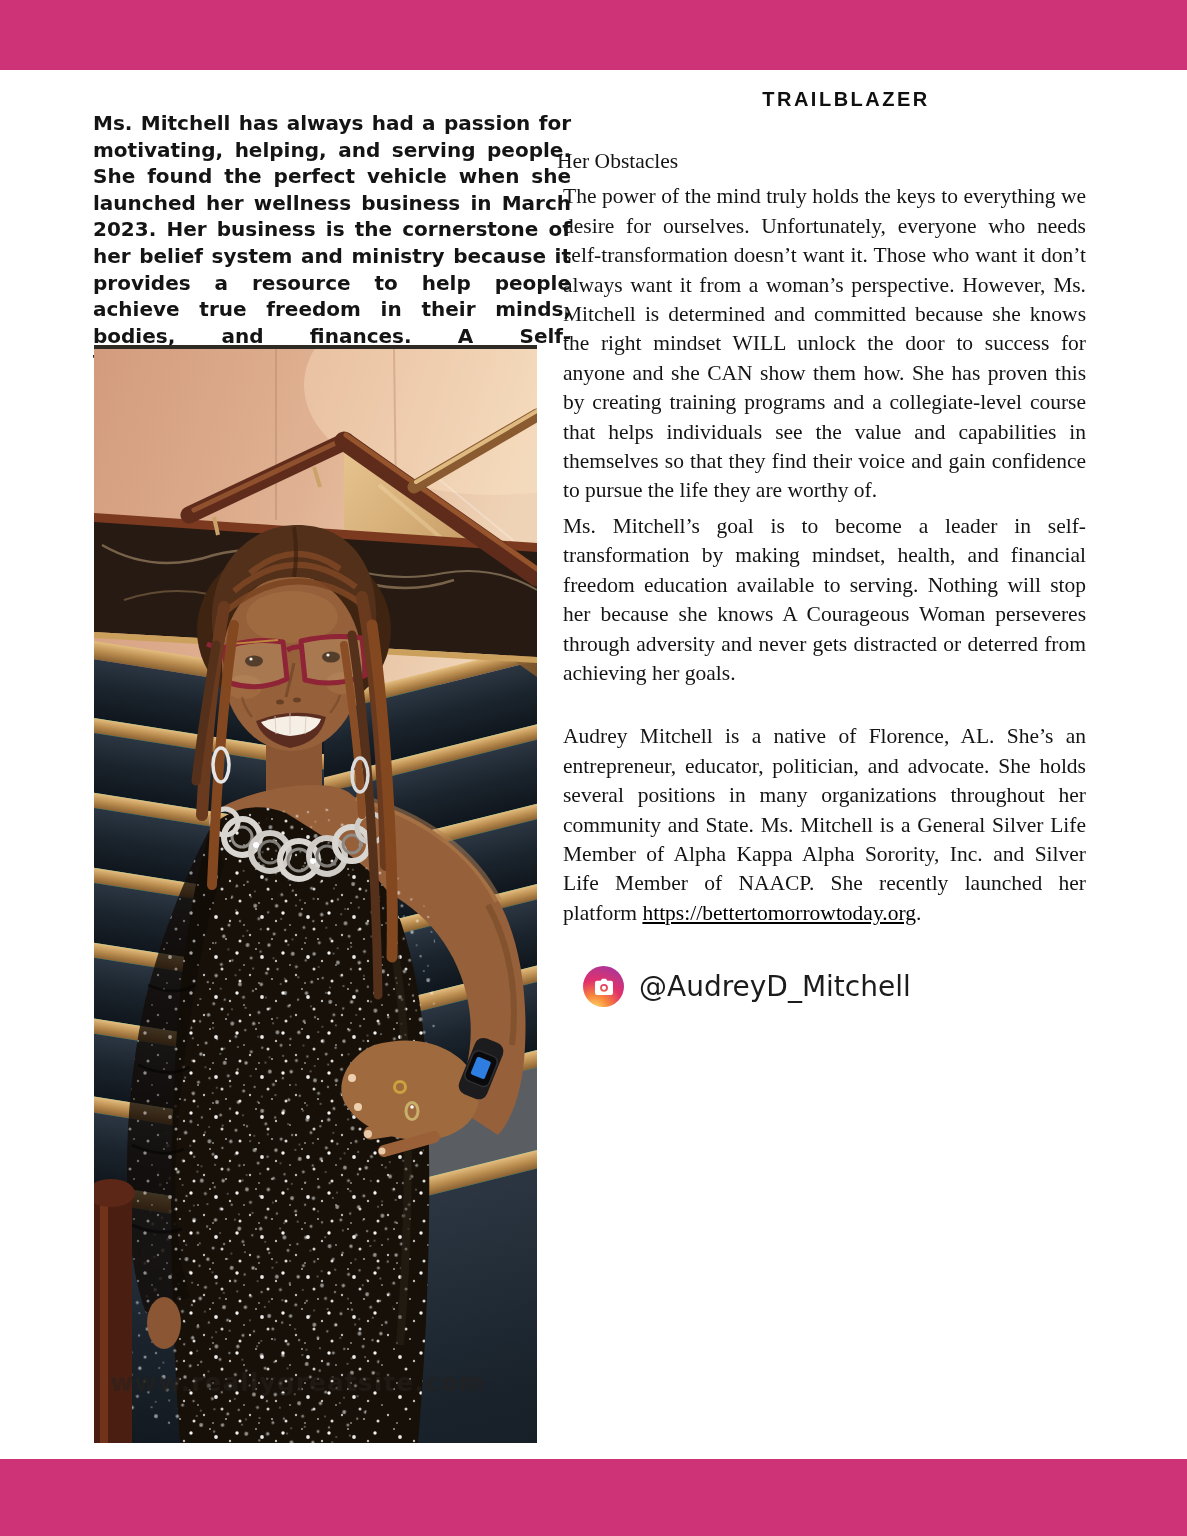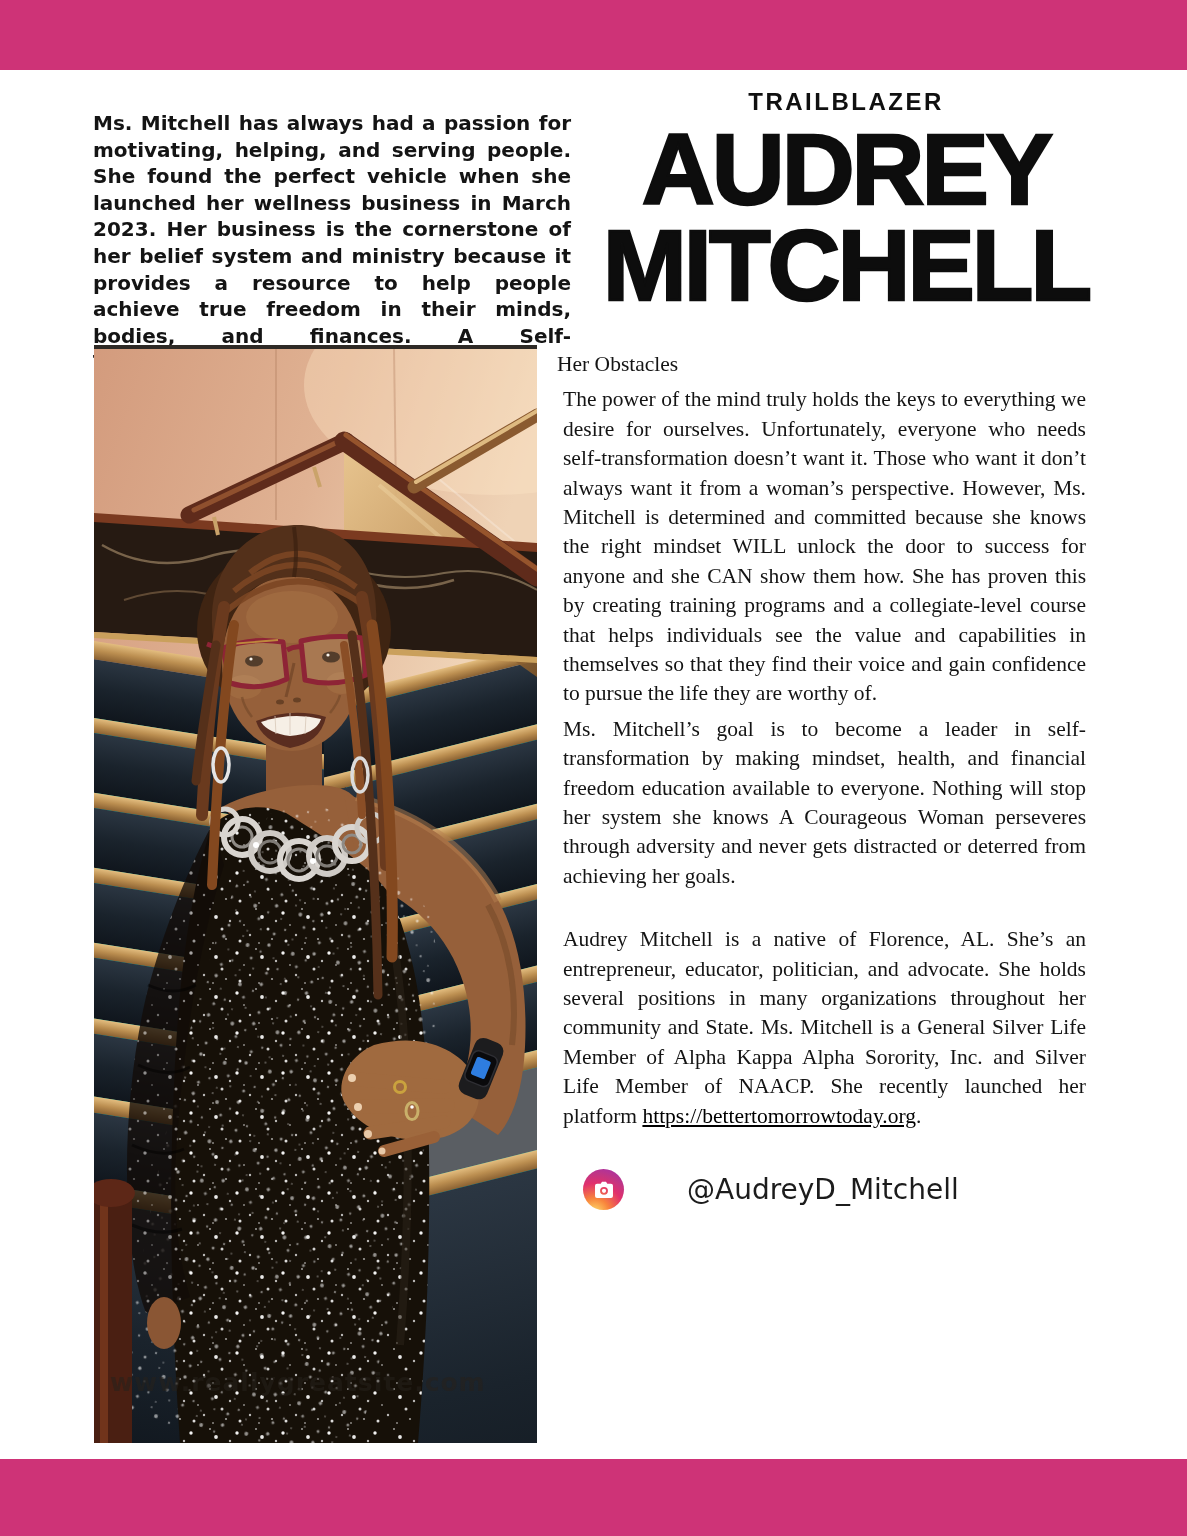--- a/index.html
+++ b/index.html
@@ -28,21 +28,21 @@
     position:absolute; left:16px; bottom:46px;
     font-family:"DejaVu Sans", sans-serif; font-weight:600;
     font-size:25px; letter-spacing:1px; color:rgba(38,32,28,.55);
     white-space:nowrap; pointer-events:none;
   }
 
   
   .right-col { position:absolute; left:557px; top:88px; width:578px; }
   .kicker {
     text-align:center; font-family:"Liberation Sans", sans-serif;
-    font-weight:bold; font-size:24px; letter-spacing:2.5px; color:#101010;
+    font-weight:bold; font-size:20px; letter-spacing:2.5px; color:#101010;
   }
   .headline {
     text-align:center; font-family:"Liberation Sans", sans-serif;
     font-weight:bold; font-size:101px; line-height:.95; margin-top:6px;
     color:#0d0d0d; -webkit-text-stroke:2.4px #0d0d0d; letter-spacing:-3px;
   }
   .headline span { display:block; }
   .quote {
     margin:24px auto 0; width:540px; text-align:center;
     font-family:"DejaVu Sans", sans-serif; font-weight:bold; font-style:italic;
@@ -59,21 +59,21 @@
   .body-p.gap { margin-top:34px; }
   .body-p a { color:#000000; text-decoration:underline; }
   .social { display:flex; align-items:center; gap:15px; margin:38px 0 0 26px; }
   .ig-badge {
     width:41px; height:41px; border-radius:50%; flex:0 0 auto;
     display:flex; align-items:center; justify-content:center;
     background:radial-gradient(circle at 28% 108%, #fdd365 5%, #f8853c 28%, #e1306c 56%, #c13584 74%, #9b30b5 100%);
   }
   .ig-badge svg { width:22px; height:22px; display:block; }
   .handle {
-    font-family:"DejaVu Sans", sans-serif; font-size:28px; color:#1c1c1c;margin-left:48px;
+    font-family:"DejaVu Sans", sans-serif; font-size:28px; color:#1c1c1c;
   }
 </style>
 </head>
 <body>
 
 <div class="page">
   <div class="accent-bar top"></div>
 
   <p class="intro">Ms. Mitchell has always had a passion for motivating, helping, and serving people. She found the perfect vehicle when she launched her wellness business in March 2023. Her business is the cornerstone of her belief system and ministry because it provides a resource to help people achieve true freedom in their minds, bodies, and finances. A Self-Transformation</p>
 
@@ -295,29 +295,25 @@
       <rect x="6" y="846" width="8" height="252" fill="#7a3a1e" opacity=".8"></rect>
       <ellipse cx="17" cy="848" rx="24" ry="14" fill="#5d2717"></ellipse>
 
       <rect x="0" y="0" width="443" height="4" fill="#2e2a26"></rect>
     </svg>
     <figcaption class="watermark">www.reallygreatsite.com</figcaption>
   </figure>
 
   <div class="right-col">
     <div class="kicker">TRAILBLAZER</div>
-    <h1 class="headline">
-        <span>AUDREY</span>
-        <span>MITCHELL</span>
-      </h1>
 
     <p class="sec-head">Her Obstacles</p>
     <p class="body-p">The power of the mind truly holds the keys to everything we desire for ourselves. Unfortunately, everyone who needs self-transformation doesn’t want it. Those who want it don’t always want it from a woman’s perspective. However, Ms. Mitchell is determined and committed because she knows the right mindset WILL unlock the door to success for anyone and she CAN show them how. She has proven this by creating training programs and a collegiate-level course that helps individuals see the value and capabilities in themselves so that they find their voice and gain confidence to pursue the life they are worthy of.</p>
 
-    <p class="body-p">Ms. Mitchell’s goal is to become a leader in self-transformation by making mindset, health, and financial freedom education available to everyone. Nothing will stop her system she knows A Courageous Woman perseveres through adversity and never gets distracted or deterred from achieving her goals.</p>
+    <p class="body-p">Ms. Mitchell’s goal is to become a leader in self-transformation by making mindset, health, and financial freedom education available to serving. Nothing will stop her because she knows A Courageous Woman perseveres through adversity and never gets distracted or deterred from achieving her goals.</p>
 
     <p class="body-p gap"><span>Audrey Mitchell is a native of Florence, AL. She’s an entrepreneur, educator, politician, and advocate. She holds several positions in many organizations throughout her community and State. Ms. Mitchell is a General Silver Life Member of Alpha Kappa Alpha Sorority, Inc. and Silver Life Member of NAACP. She recently launched her platform </span><a href="#">https://bettertomorrowtoday.org</a><span>.</span></p>
 
     <div class="social">
       <span class="ig-badge">
         <svg viewBox="0 0 24 24">
           <path fill="#fff" fill-rule="evenodd" d="M8.4 5.2 L9.8 3 h4.4 l1.4 2.2 H19.6 a2.2 2.2 0 0 1 2.2 2.2 v11.2 a2.2 2.2 0 0 1 -2.2 2.2 H4.4 a2.2 2.2 0 0 1 -2.2 -2.2 V7.4 a2.2 2.2 0 0 1 2.2 -2.2 Z M12 8.6 a4.3 4.3 0 1 0 0 8.6 a4.3 4.3 0 1 0 0 -8.6 Z"></path>
           <circle cx="12" cy="12.9" r="2.3" fill="#fff"></circle>
           <rect x="4.2" y="6.8" width="2.6" height="1.6" rx=".8" fill="#fff"></rect>
         </svg>

